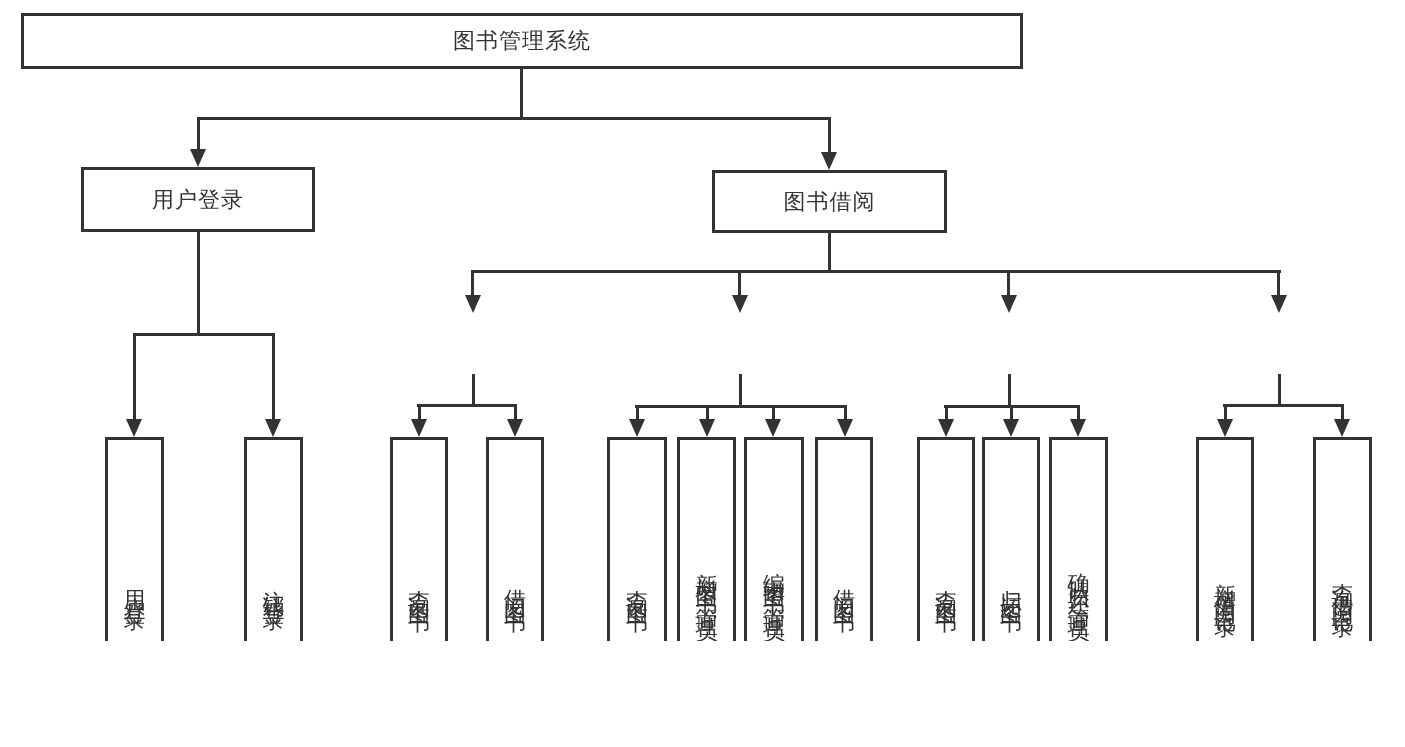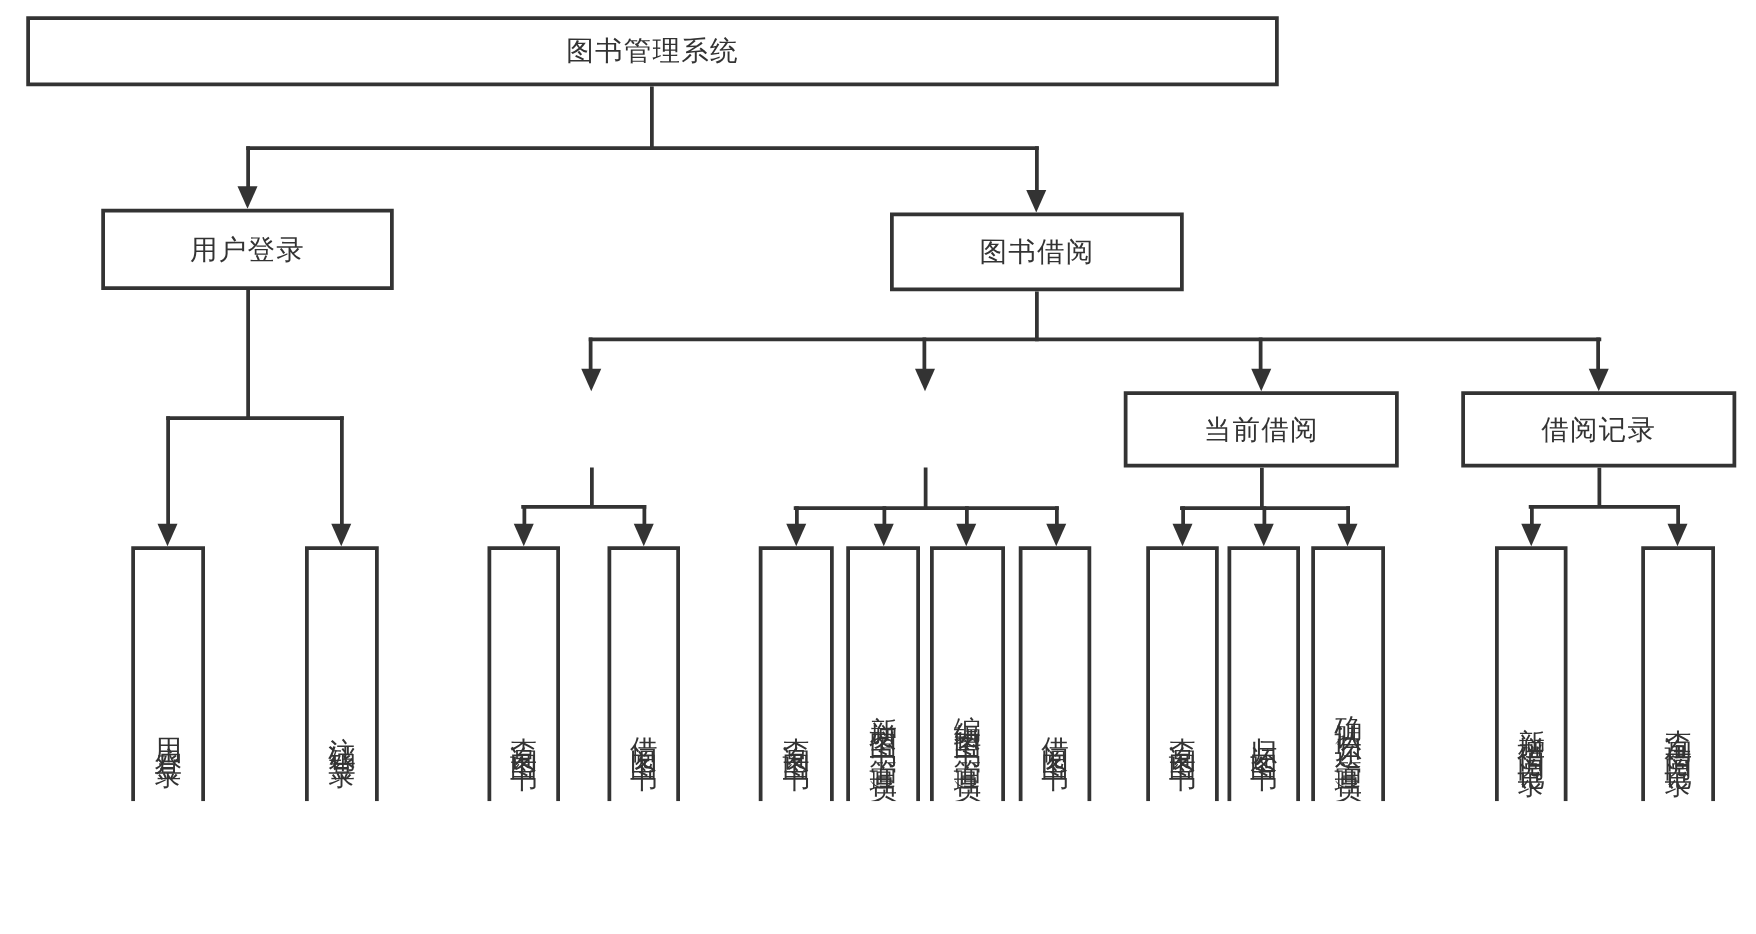--- a/index.html
+++ b/index.html
@@ -85,22 +85,20 @@
   <div class="ln" style="left:471px;top:270px;width:810px;height:3px;"></div>
   <div class="ln" style="left:471px;top:270px;width:3px;height:27px;"></div>
   <div class="arr" style="left:465px;top:295px;"></div>
   <div class="ln" style="left:738px;top:270px;width:3px;height:27px;"></div>
   <div class="arr" style="left:732px;top:295px;"></div>
   <div class="ln" style="left:1007px;top:270px;width:3px;height:27px;"></div>
   <div class="arr" style="left:1001px;top:295px;"></div>
   <div class="ln" style="left:1277px;top:270px;width:3px;height:27px;"></div>
   <div class="arr" style="left:1271px;top:295px;"></div>
 
-  <div class="node" style="left:899px;top:313px;width:220px;height:61px;">当前借阅</div>
-  <div class="node" style="left:1169px;top:313px;width:220px;height:61px;">借阅记录</div>
 
   <div class="ln" style="left:472px;top:374px;width:3px;height:32px;"></div>
   <div class="ln" style="left:417px;top:404px;width:100px;height:3px;"></div>
   <div class="ln" style="left:418px;top:404px;width:3px;height:17px;"></div>
   <div class="arr" style="left:411px;top:419px;"></div>
   <div class="ln" style="left:514px;top:404px;width:3px;height:17px;"></div>
   <div class="arr" style="left:507px;top:419px;"></div>
 
   <div class="ln" style="left:739px;top:374px;width:3px;height:33px;"></div>
   <div class="ln" style="left:635px;top:405px;width:212px;height:3px;"></div>

